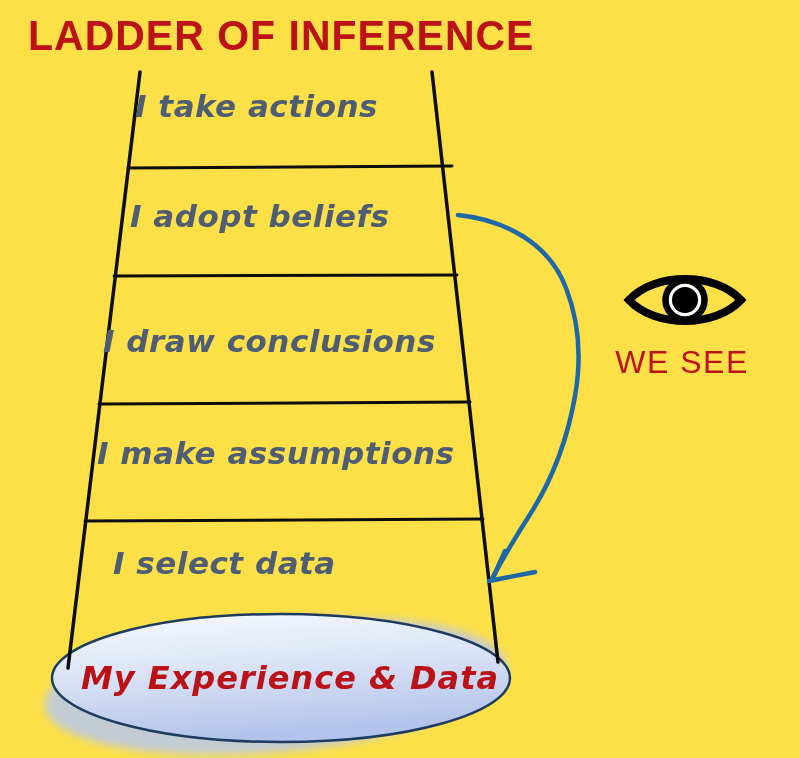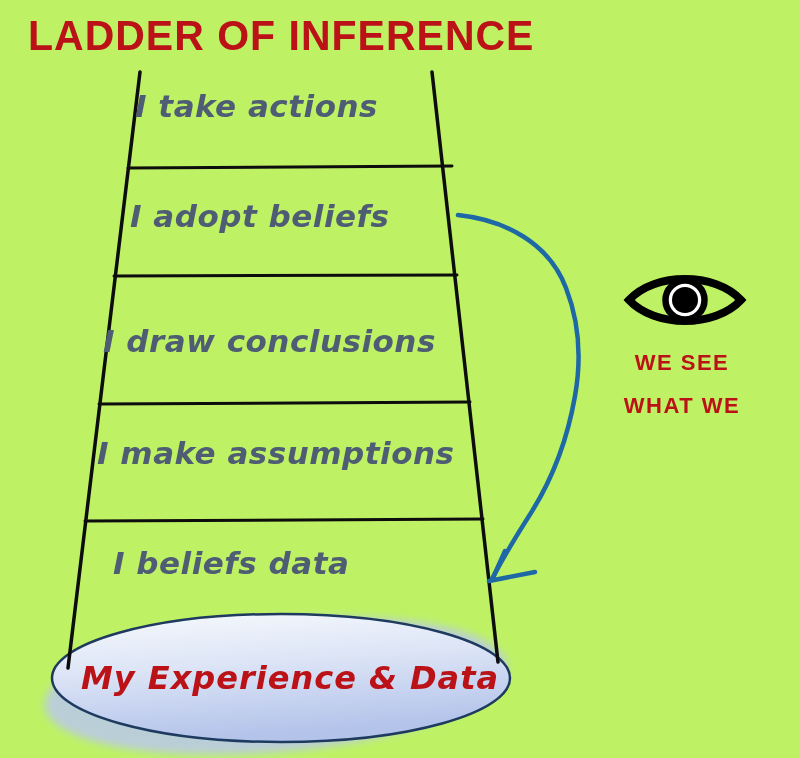--- a/index.html
+++ b/index.html
@@ -4,21 +4,21 @@
 <style>
   html, body {
     margin: 0;
     padding: 0;
     background: #ffffff;
   }
   .canvas {
     position: relative;
     width: 800px;
     height: 758px;
-    background: #bef264;
+    background: #fde047;
     overflow: hidden;
     font-family: "DejaVu Sans", sans-serif;
   }
   .layer-svg {
     position: absolute;
     left: 0;
     top: 0;
   }
   .txt {
     position: absolute;
@@ -62,22 +62,22 @@
     line-height: 40px;
   }
   .side-note {
     position: absolute;
     left: 589px;
     top: 341px;
     width: 186px;
     text-align: center;
   }
   .side-note-line {
-    font-size: 22px;
-    font-weight: bold;
+    font-size: 32px;
+    font-weight: normal;
     letter-spacing: 1.5px;
     color: #bb1218;
     line-height: 43px;
     font-family: "Liberation Sans", sans-serif;
     white-space: nowrap;
   }
 </style>
 </head>
 <body>
 
@@ -123,22 +123,21 @@
       <circle cx="60" cy="30" r="13" fill="#000000"></circle>
     </g>
   </svg>
 
   <div class="txt title">LADDER OF INFERENCE</div>
 
   <div class="txt rung-label rung-0">I take actions</div>
   <div class="txt rung-label rung-1">I adopt beliefs</div>
   <div class="txt rung-label rung-3">I make assumptions</div>
   <div class="txt rung-label rung-2">I draw conclusions</div>
-  <div class="txt rung-label rung-4">I beliefs data</div>
+  <div class="txt rung-label rung-4">I select data</div>
 
   <div class="txt base-label">My Experience &amp; Data</div>
 
   <div class="side-note">
     <div class="side-note-line">WE SEE</div>
-    <div class="side-note-line">WHAT WE</div>
   </div>
 
 </div>
 
 </body></html>

